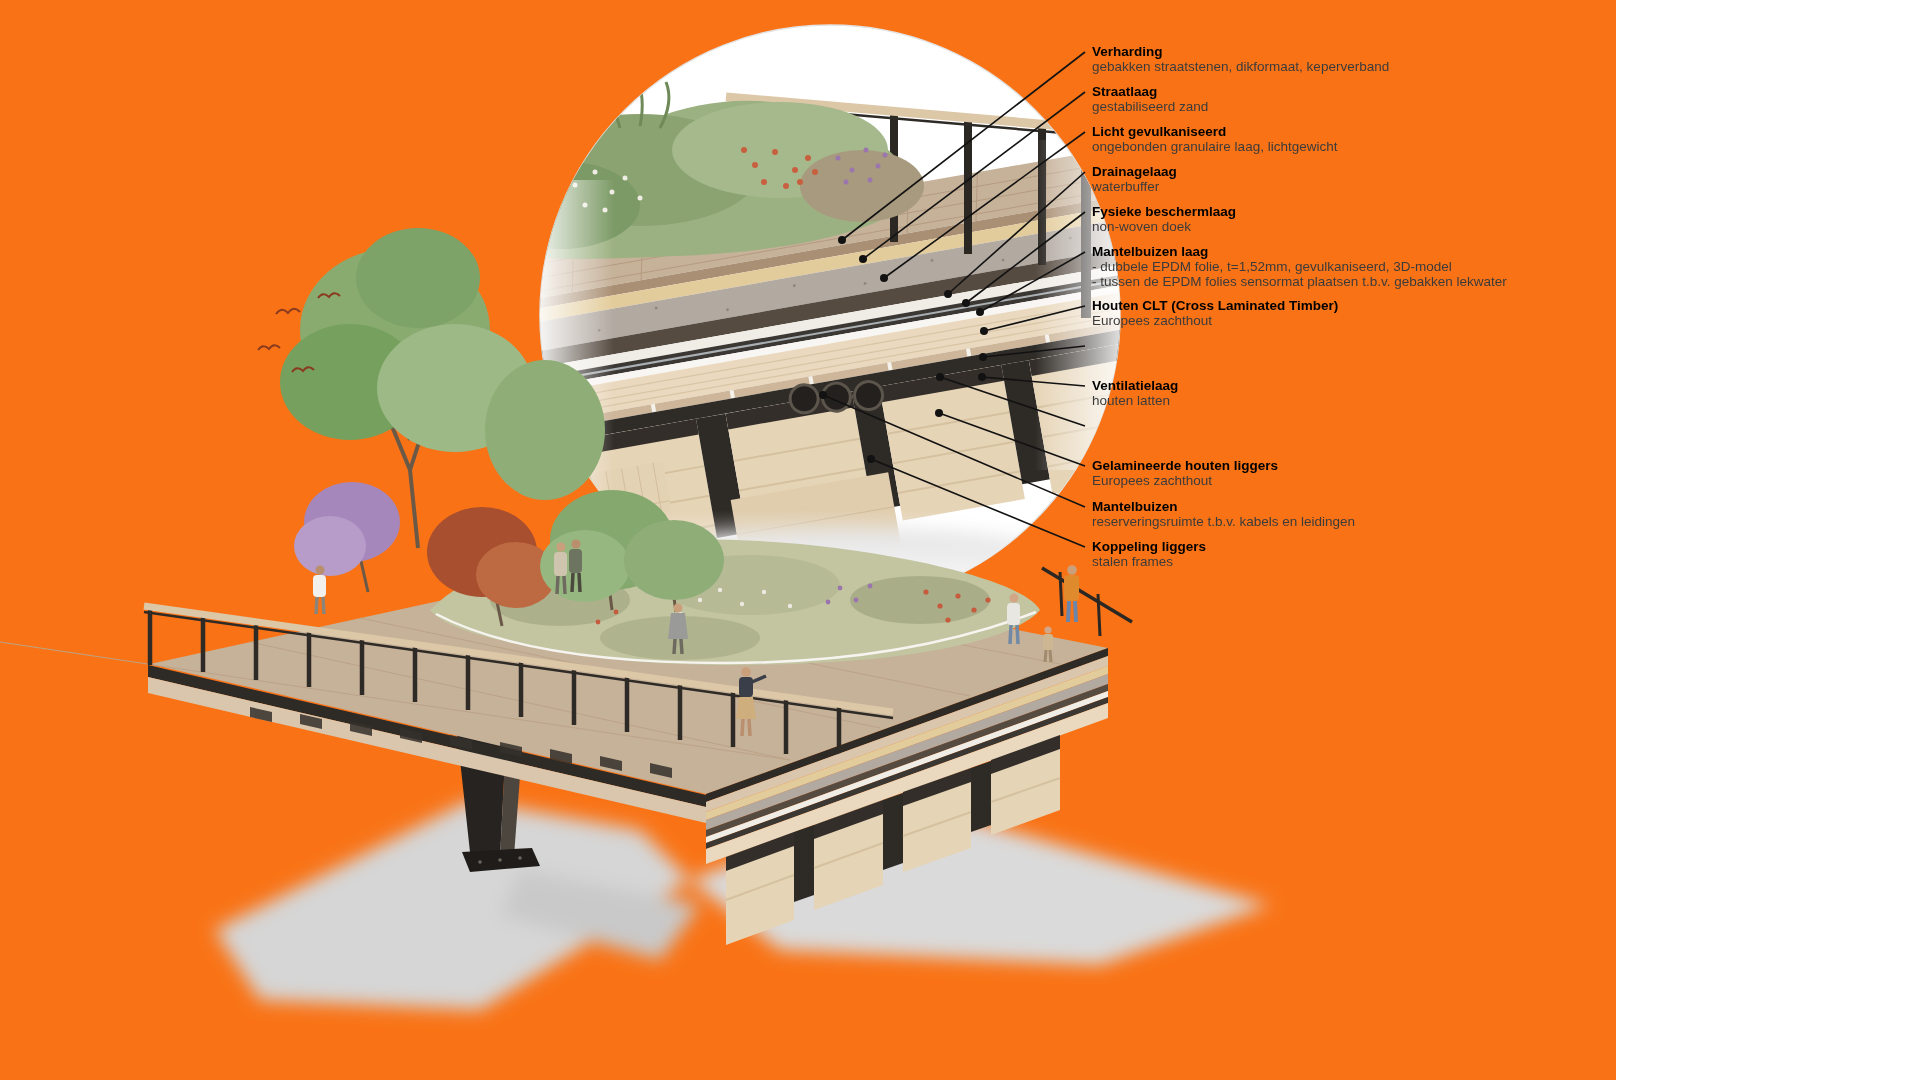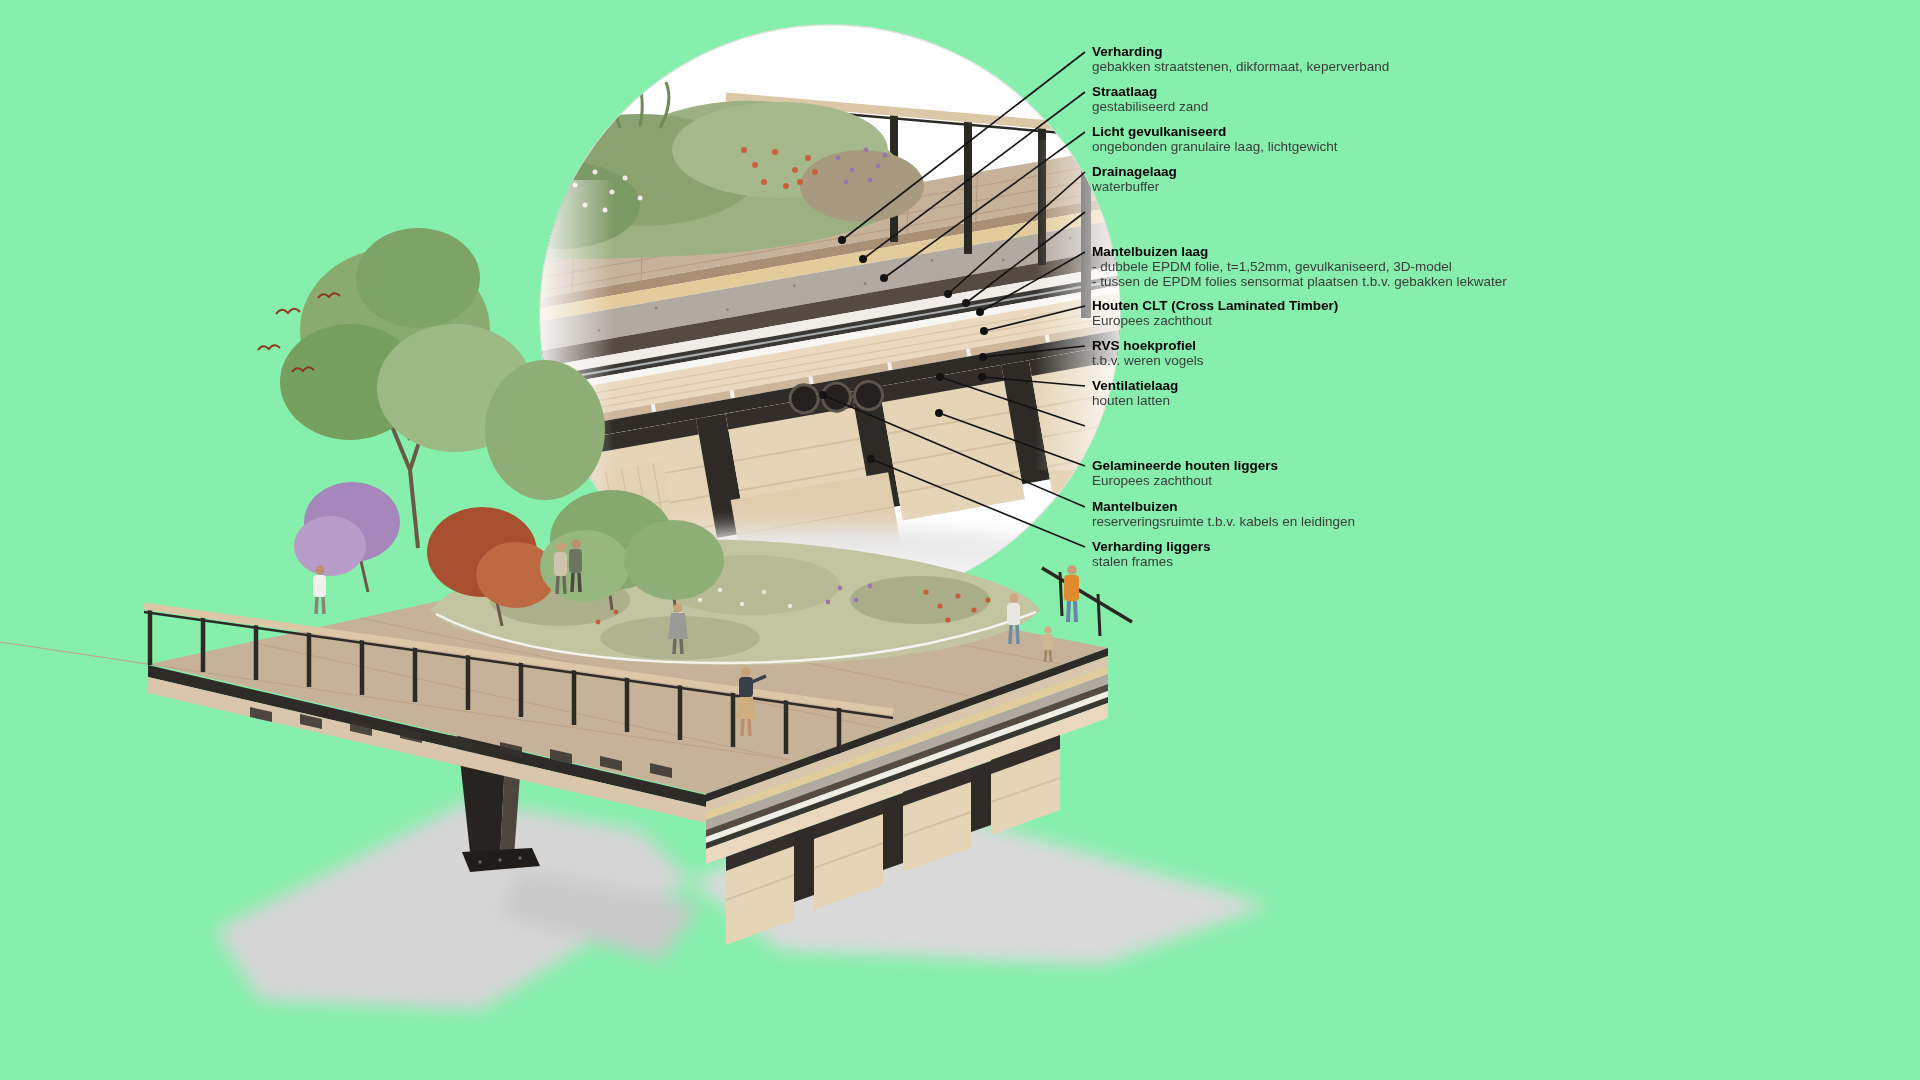--- a/index.html
+++ b/index.html
@@ -1,16 +1,16 @@
 <!DOCTYPE html>
 <html><head>
 <meta charset="utf-8">
 <style>
   html,body{margin:0;padding:0;background:#fff;}
-  #canvas{position:relative;width:1920px;height:1080px;background:#86efac;overflow:hidden;
+  #canvas{position:relative;width:1616px;height:1080px;background:#f97316;overflow:hidden;
           font-family:"Liberation Sans",sans-serif;}
   #art{position:absolute;left:0;top:0;}
   .lbl{position:absolute;left:1092px;width:480px;font-size:13.5px;line-height:15px;color:#3b3b3b;}
   .lbl .ttl{display:block;font-weight:bold;color:#000;}
   .lbl .desc{white-space:pre-line;}
 </style>
 </head>
 <body>
 <div id="canvas">
 
@@ -487,43 +487,43 @@
   <div class="desc">gestabiliseerd zand</div>
 </div>
 <div class="lbl" style="top:124px">
   <span class="ttl">Licht gevulkaniseerd</span>
   <div class="desc">ongebonden granulaire laag, lichtgewicht</div>
 </div>
 <div class="lbl" style="top:164px">
   <span class="ttl">Drainagelaag</span>
   <div class="desc">waterbuffer</div>
 </div>
+<div class="lbl" style="top:204px">
+  <span class="ttl">Fysieke beschermlaag</span>
+  <div class="desc">non-woven doek</div>
+</div>
 <div class="lbl" style="top:244px">
   <span class="ttl">Mantelbuizen laag</span>
   <div class="desc">- dubbele EPDM folie, t=1,52mm, gevulkaniseerd, 3D-model
 - tussen de EPDM folies sensormat plaatsen t.b.v. gebakken lekwater</div>
 </div>
 <div class="lbl" style="top:298px">
   <span class="ttl">Houten CLT (Cross Laminated Timber)</span>
   <div class="desc">Europees zachthout</div>
 </div>
-<div class="lbl" style="top:338px">
-  <span class="ttl">RVS hoekprofiel</span>
-  <div class="desc">t.b.v. weren vogels</div>
-</div>
 <div class="lbl" style="top:378px">
   <span class="ttl">Ventilatielaag</span>
   <div class="desc">houten latten</div>
 </div>
 <div class="lbl" style="top:458px">
   <span class="ttl">Gelamineerde houten liggers</span>
   <div class="desc">Europees zachthout</div>
 </div>
 <div class="lbl" style="top:499px">
   <span class="ttl">Mantelbuizen</span>
   <div class="desc">reserveringsruimte t.b.v. kabels en leidingen</div>
 </div>
 <div class="lbl" style="top:539px">
-  <span class="ttl">Verharding liggers</span>
+  <span class="ttl">Koppeling liggers</span>
   <div class="desc">stalen frames</div>
 </div>
 
 </div>
 
 </body></html>

